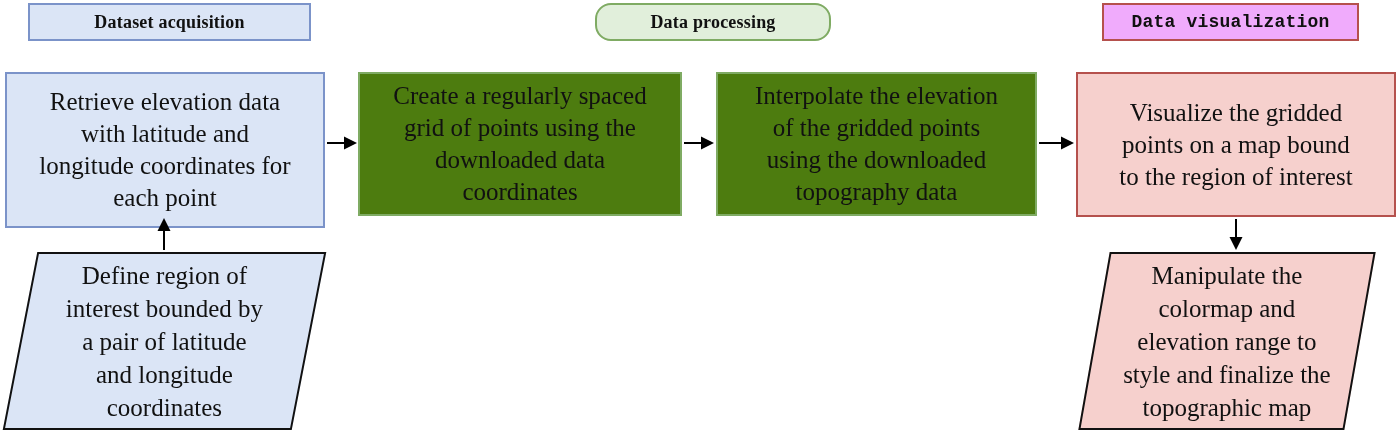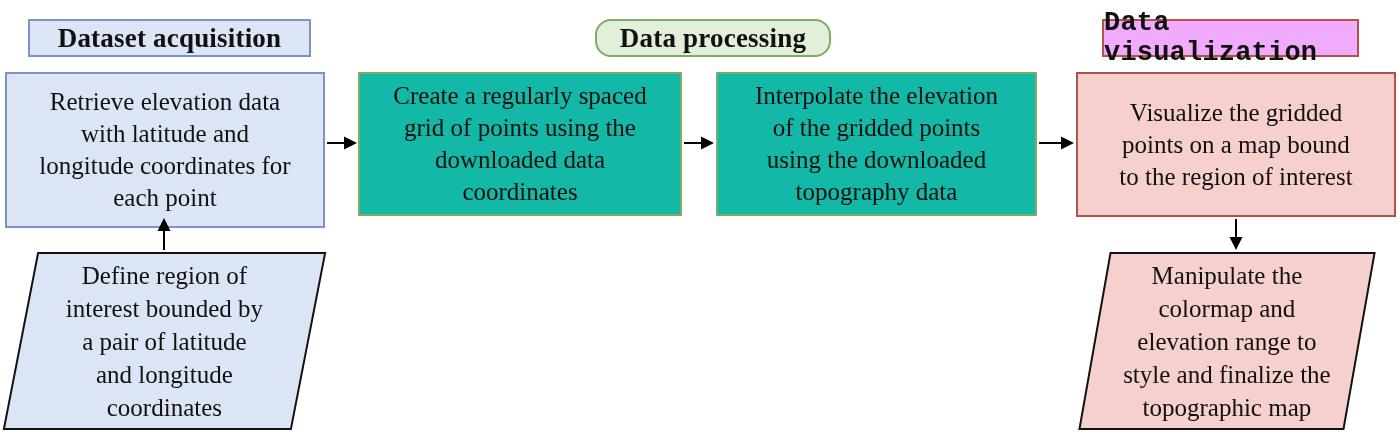--- a/index.html
+++ b/index.html
@@ -13,44 +13,43 @@
     overflow: hidden;
   }
   .hdr {
     position: absolute;
     top: 3px;
     height: 38px;
     display: flex;
     align-items: center;
     justify-content: center;
     font-weight: bold;
-    font-size: 27px;
+    font-size: 18px;
     border: 2px solid;
     box-sizing: border-box;
     letter-spacing: 0.2px;
-    margin-top: 16px;
   }
   .hdr-blue  { background: #dbe5f6; border-color: #7b93c9; }
   .hdr-green { background: #e1efdb; border-color: #7fab63; border-radius: 16px; }
   .hdr-red   { background: #f0abfc; border-color: #b5514d; font-family: Liberation Mono, monospace; }
 
   .node {
     position: absolute;
     display: flex;
     align-items: center;
     justify-content: center;
     text-align: center;
     white-space: pre-line;
     font-size: 25px;
     line-height: 32px;
     border: 2px solid;
     box-sizing: border-box;
   }
   .node-blue  { background: #dbe5f6; border-color: #7b93c9; }
-  .node-green { background: #14b8a6; border-color: #7fab63; }
+  .node-green { background: #4d7c0f; border-color: #7fab63; }
   .node-red   { background: #f6d0cd; border-color: #b5514d; }
 
   .para {
     position: absolute;
     border: 2px solid;
     box-sizing: border-box;
     display: flex;
     align-items: center;
     justify-content: center;
   }

